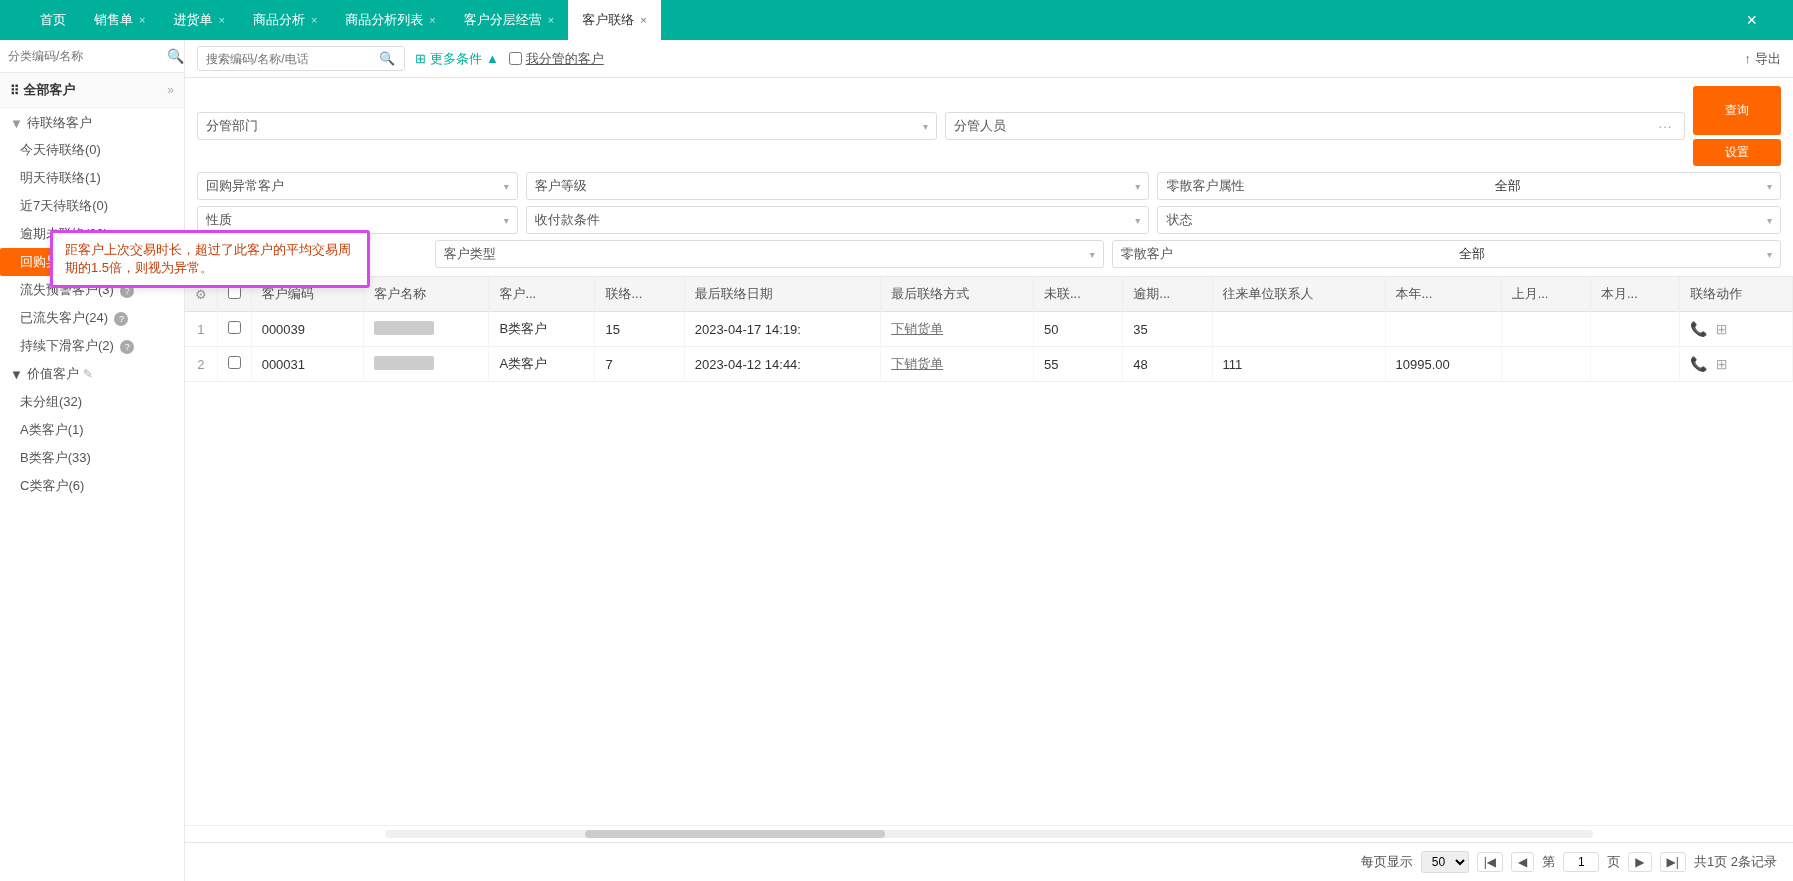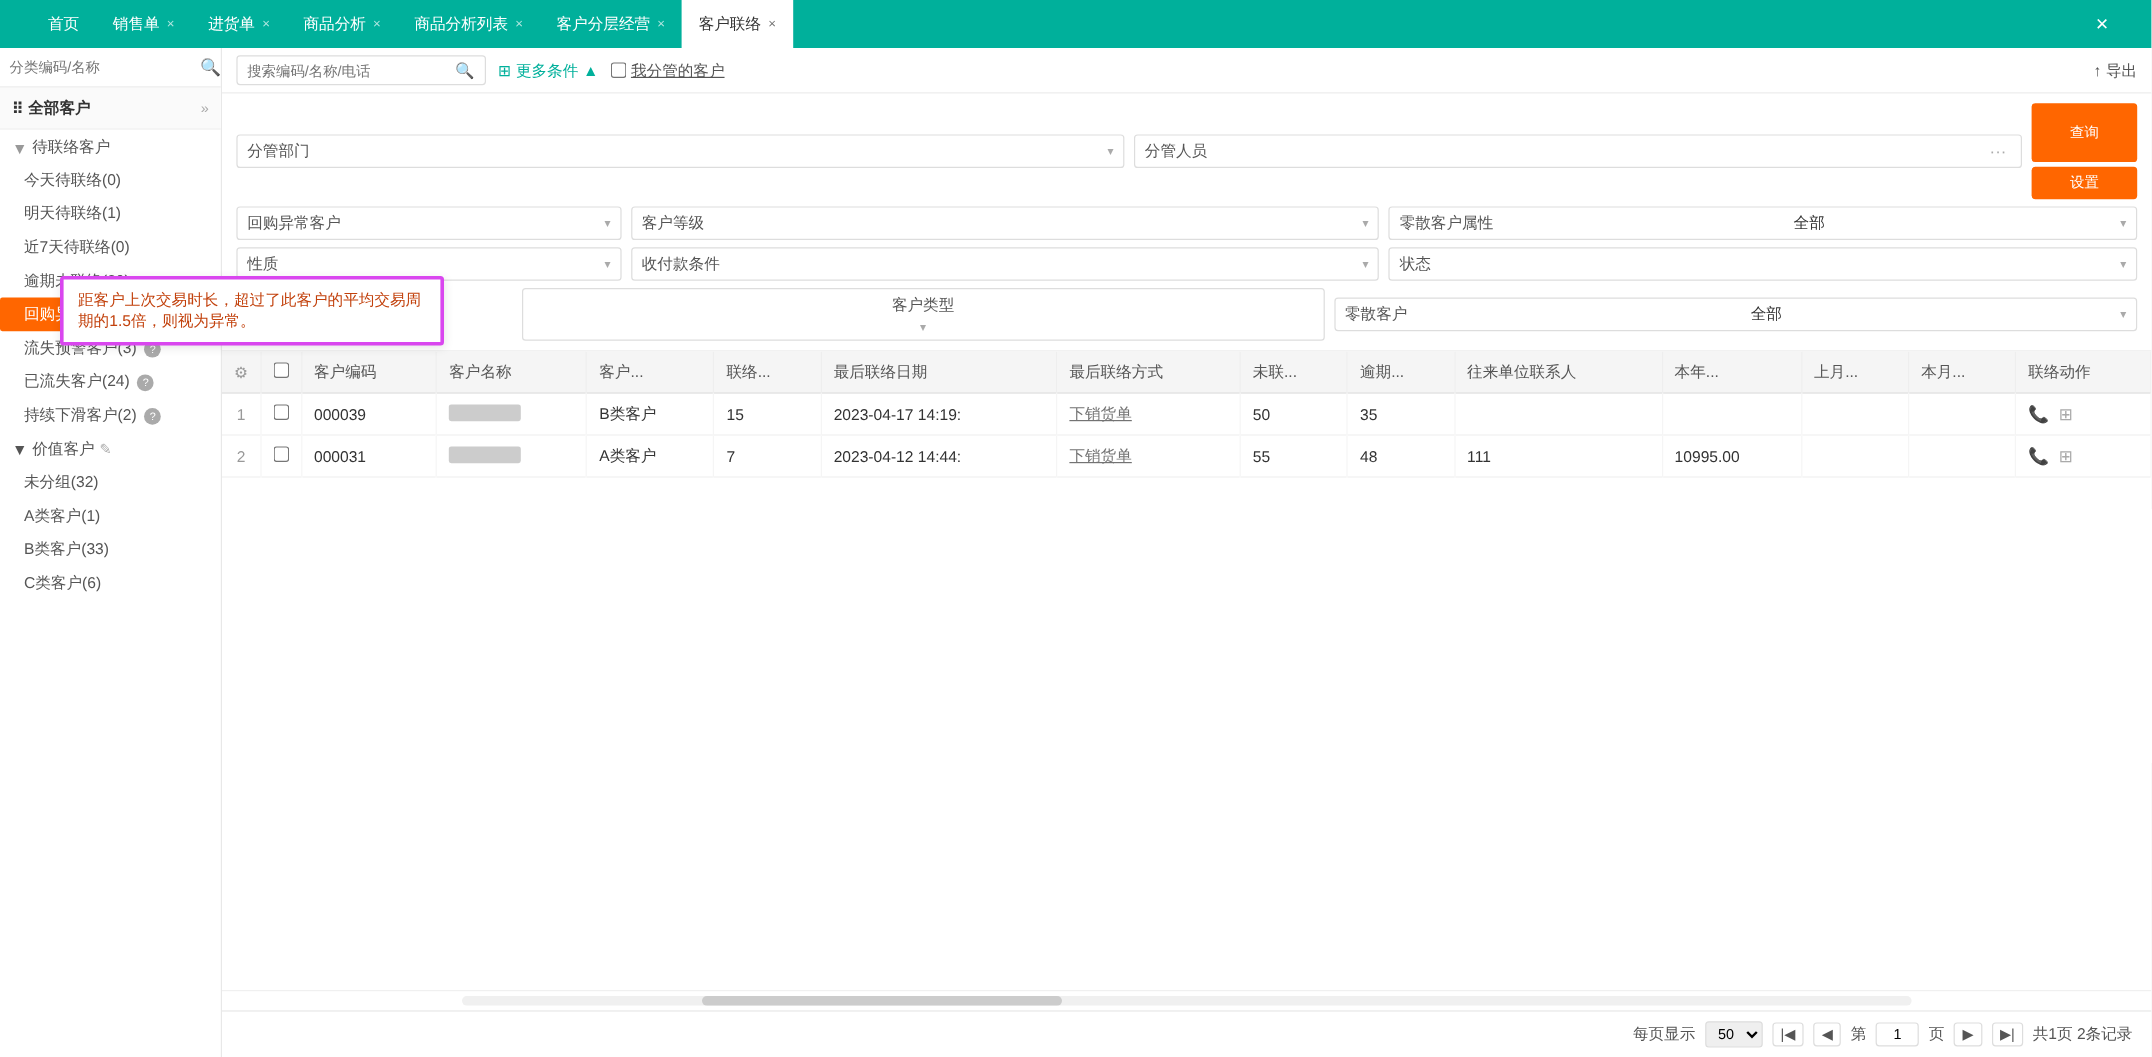--- a/index.html
+++ b/index.html
@@ -575,21 +575,21 @@
           <span>收付款条件</span>
           <span class="chevron">▾</span>
         </div>
         <div class="filter-field filter-field-wide">
           <span>状态</span>
           <span class="chevron">▾</span>
         </div>
       </div>
       <div class="filter-row">
         <span class="dots-btn">...</span>
-        <div class="filter-field filter-field-wide" style="margin-left:210px;flex-direction:column;">
+        <div class="filter-field filter-field-wide" style="margin-left:210px;">
           <span>客户类型</span>
           <span class="chevron">▾</span>
         </div>
         <div class="filter-field filter-field-wide">
           <span>零散客户</span>
           <span style="color:#333;margin-left:4px;">全部</span>
           <span class="chevron">▾</span>
         </div>
       </div>
     </div>

